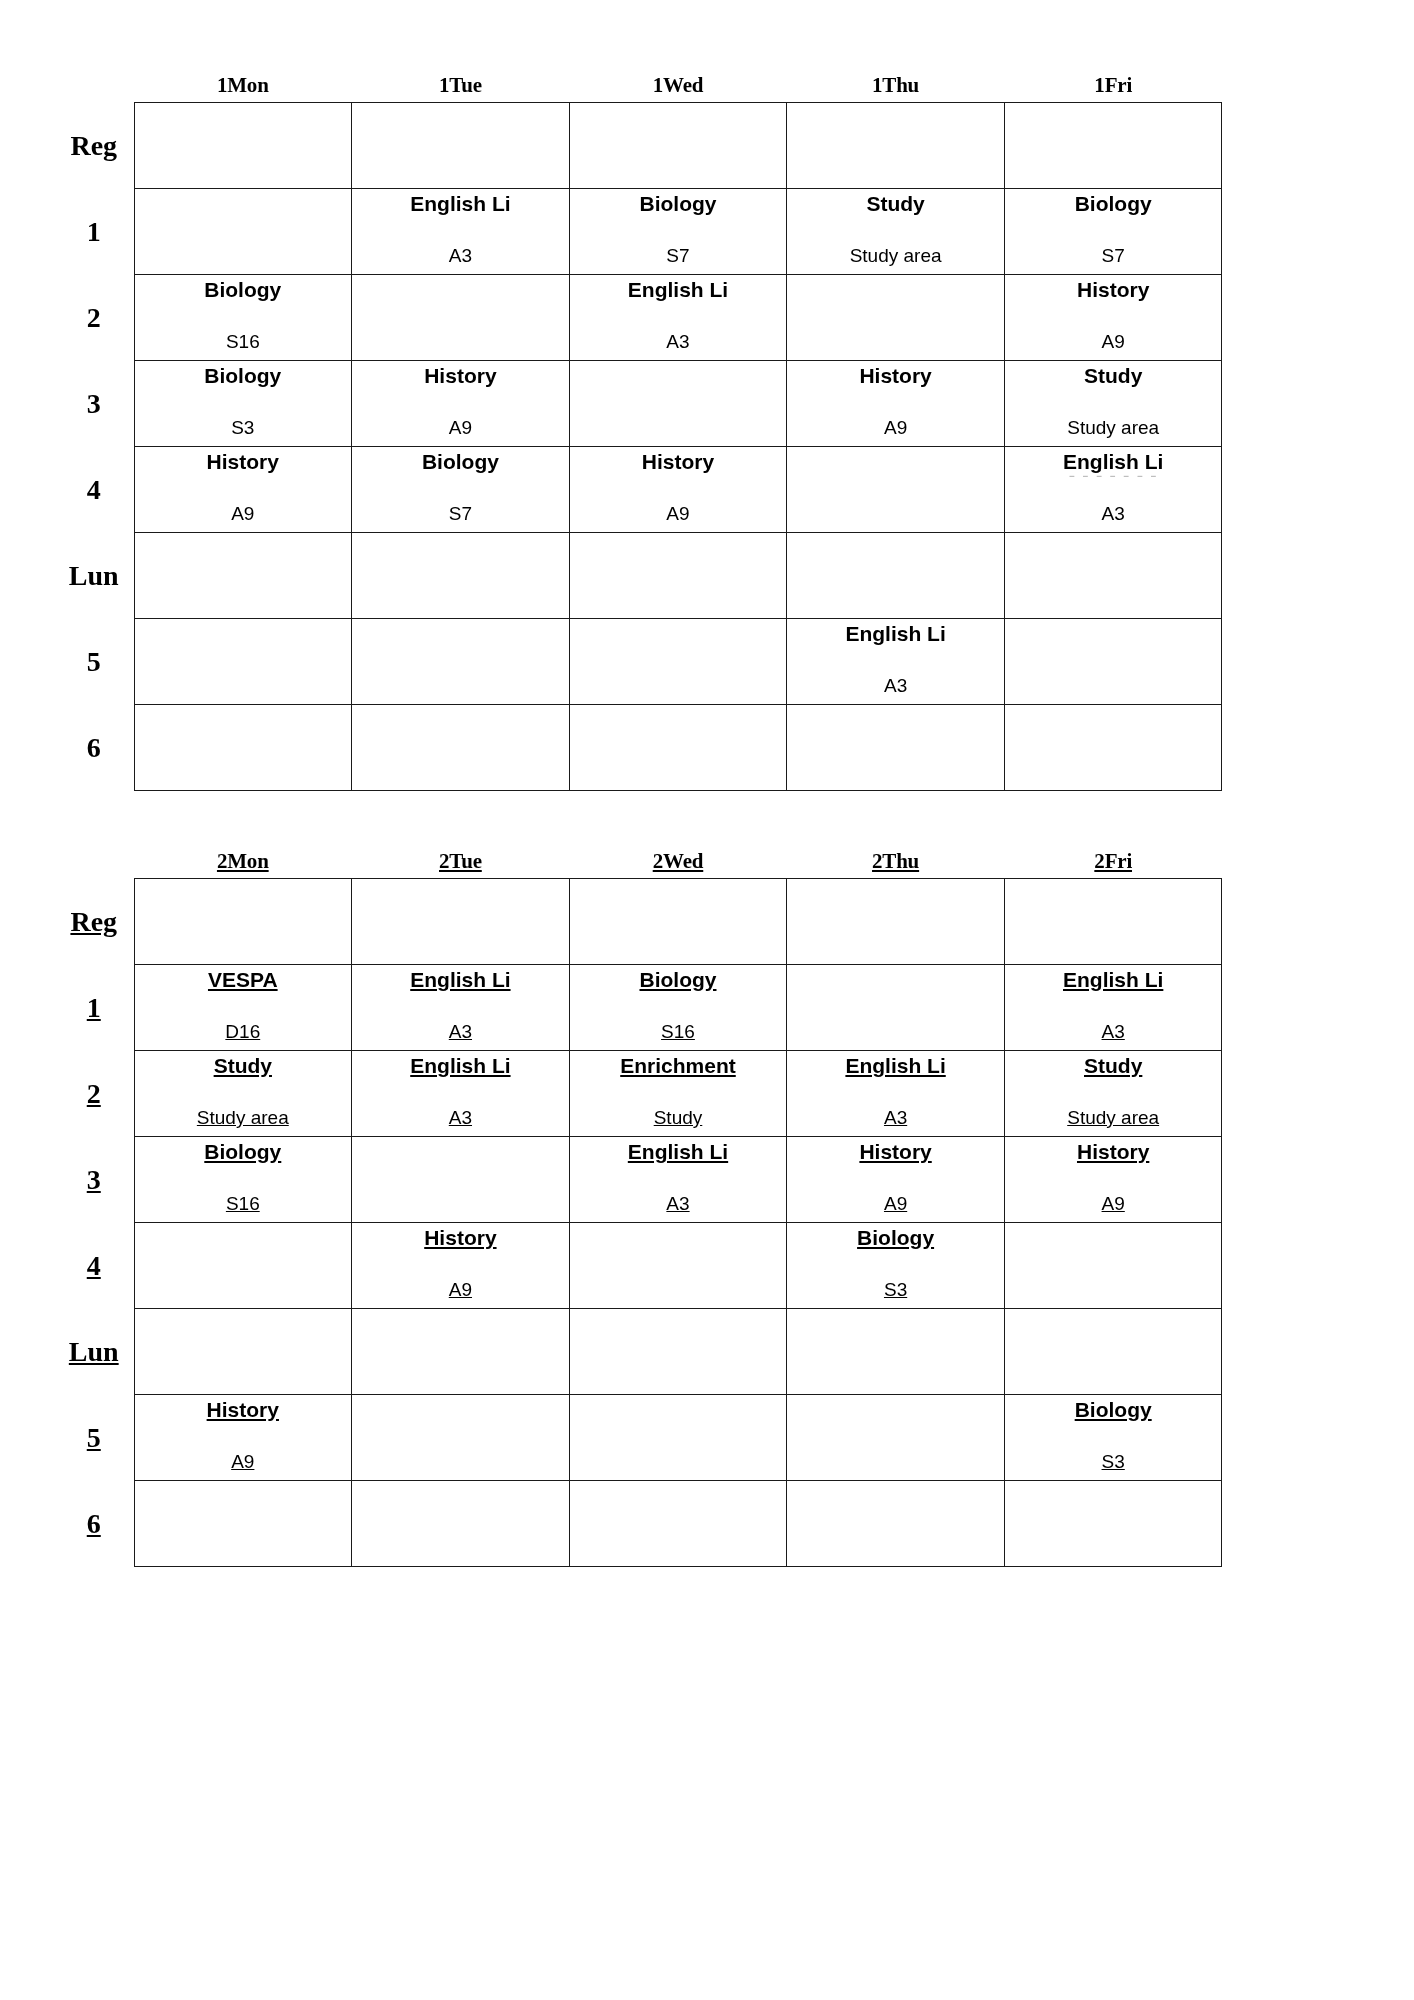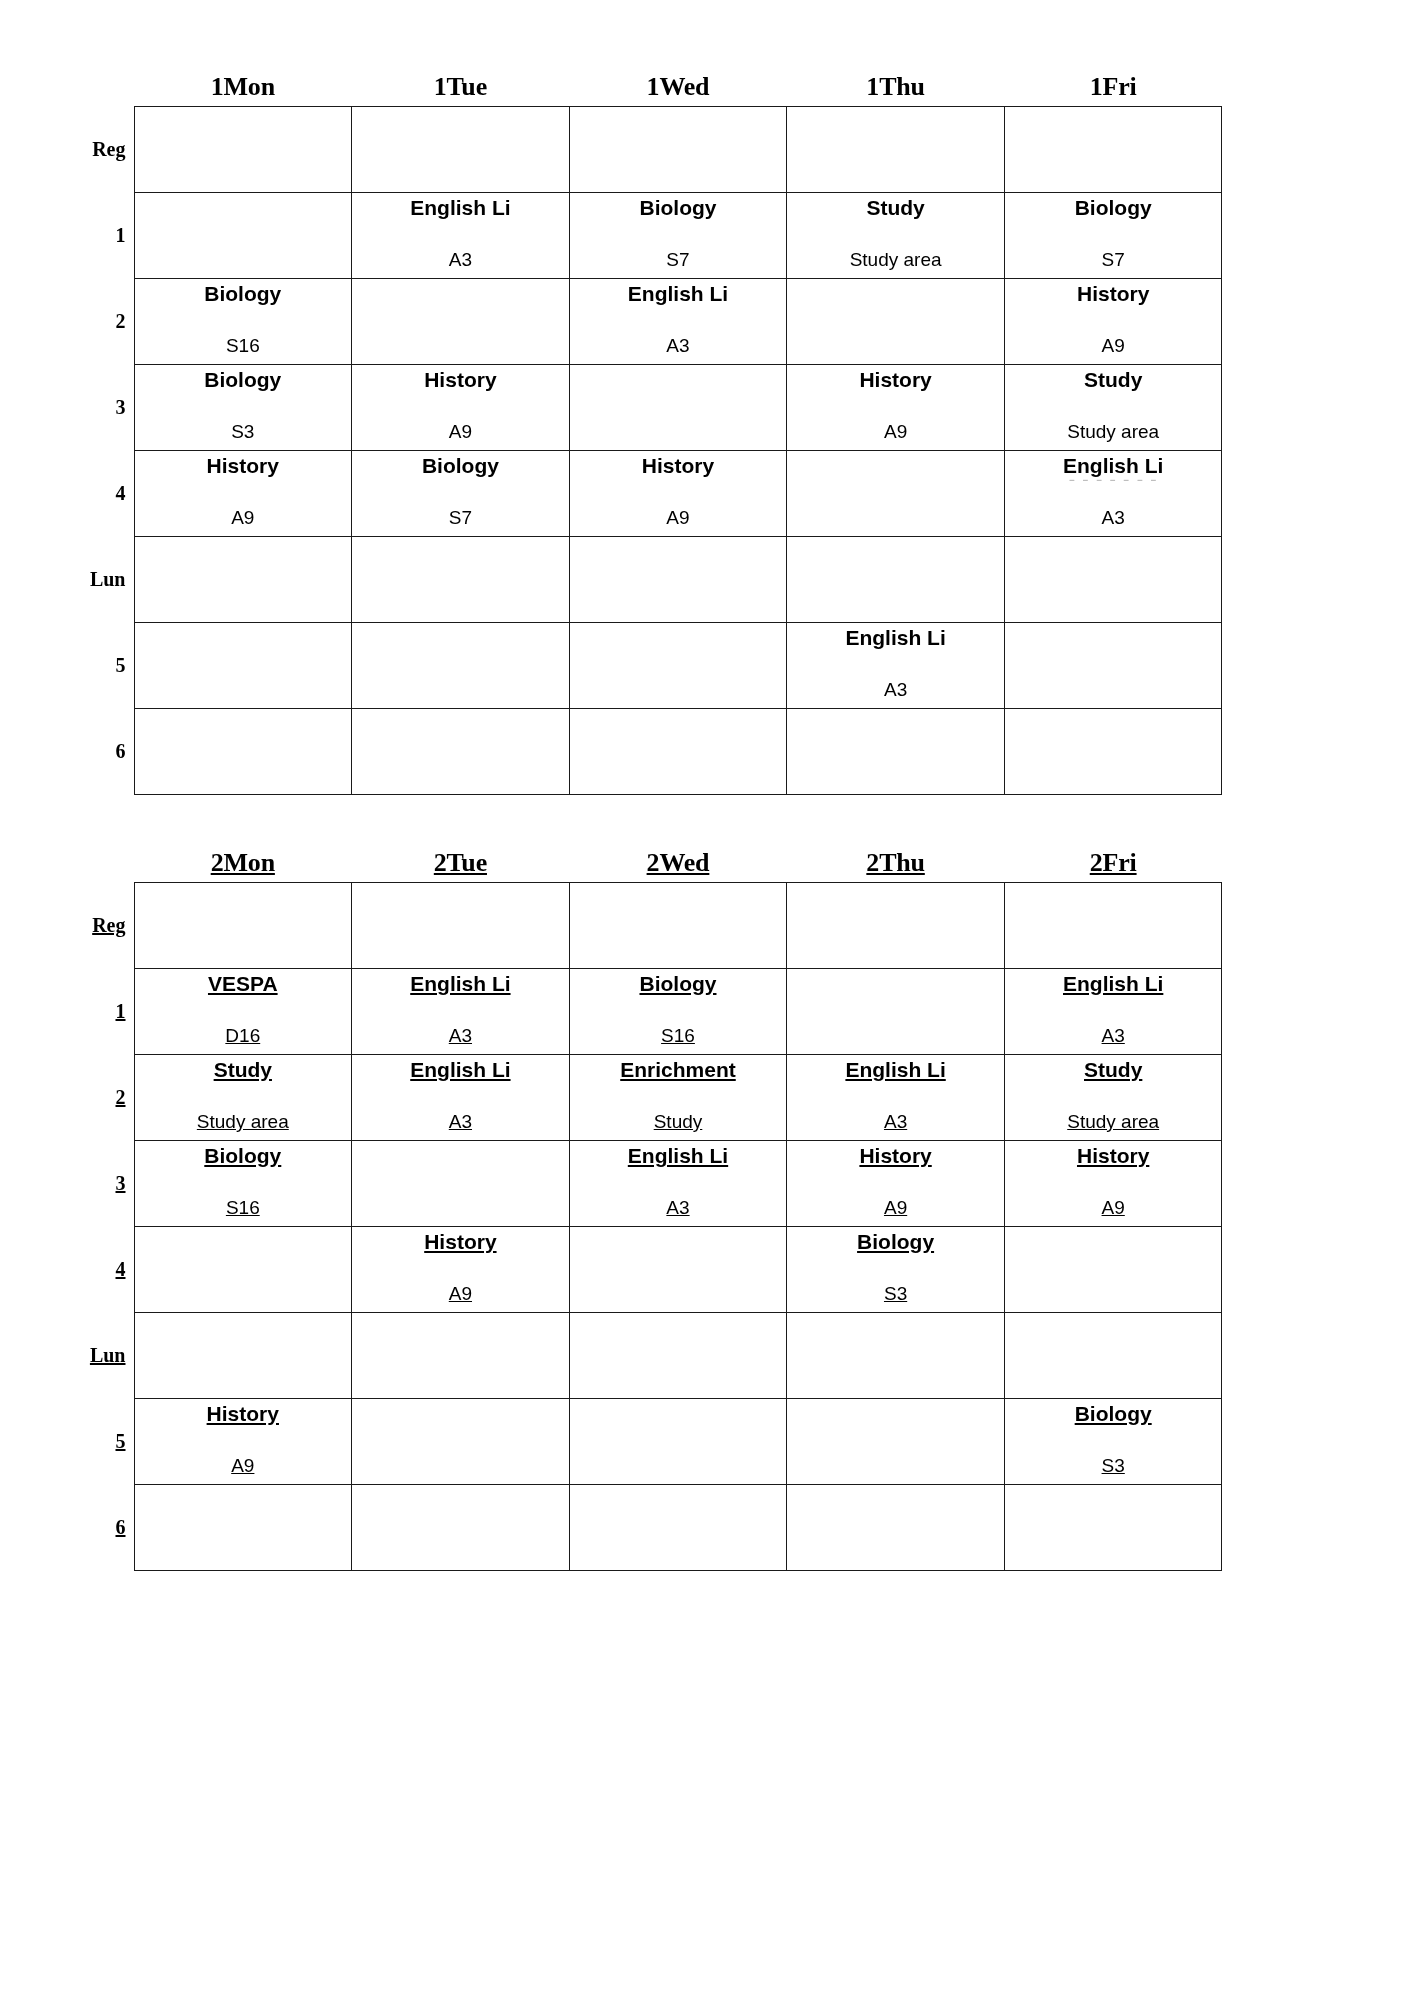--- a/index.html
+++ b/index.html
@@ -40,34 +40,34 @@
 
   table.timetable col.rowlabel-col { width: 72px; }
   table.timetable col.day-col { width: 217.6px; }
 
   
   tr.header-row th {
     border: none;
     padding: 0 0 4px 0;
     font-family: "Liberation Serif", serif;
     font-weight: bold;
-    font-size: 26px;
+    font-size: 21px;
     text-align: center;
     vertical-align: bottom;
     letter-spacing: -0.2px;
     height: 26px;
   }
   tr.header-row th.corner { border: none; }
 
   td.rowlabel {
     border: none;
     font-family: "Liberation Serif", serif;
     font-weight: bold;
-    font-size: 20px;
-    text-align: right;
+    font-size: 28px;
+    text-align: center;
     vertical-align: middle;
     padding: 0 8px 0 0;
     white-space: nowrap;
   }
 
   td.slot {
     border: 1.6px solid #1a1a1a;
     height: 85px;
     padding: 0;
     vertical-align: top;

